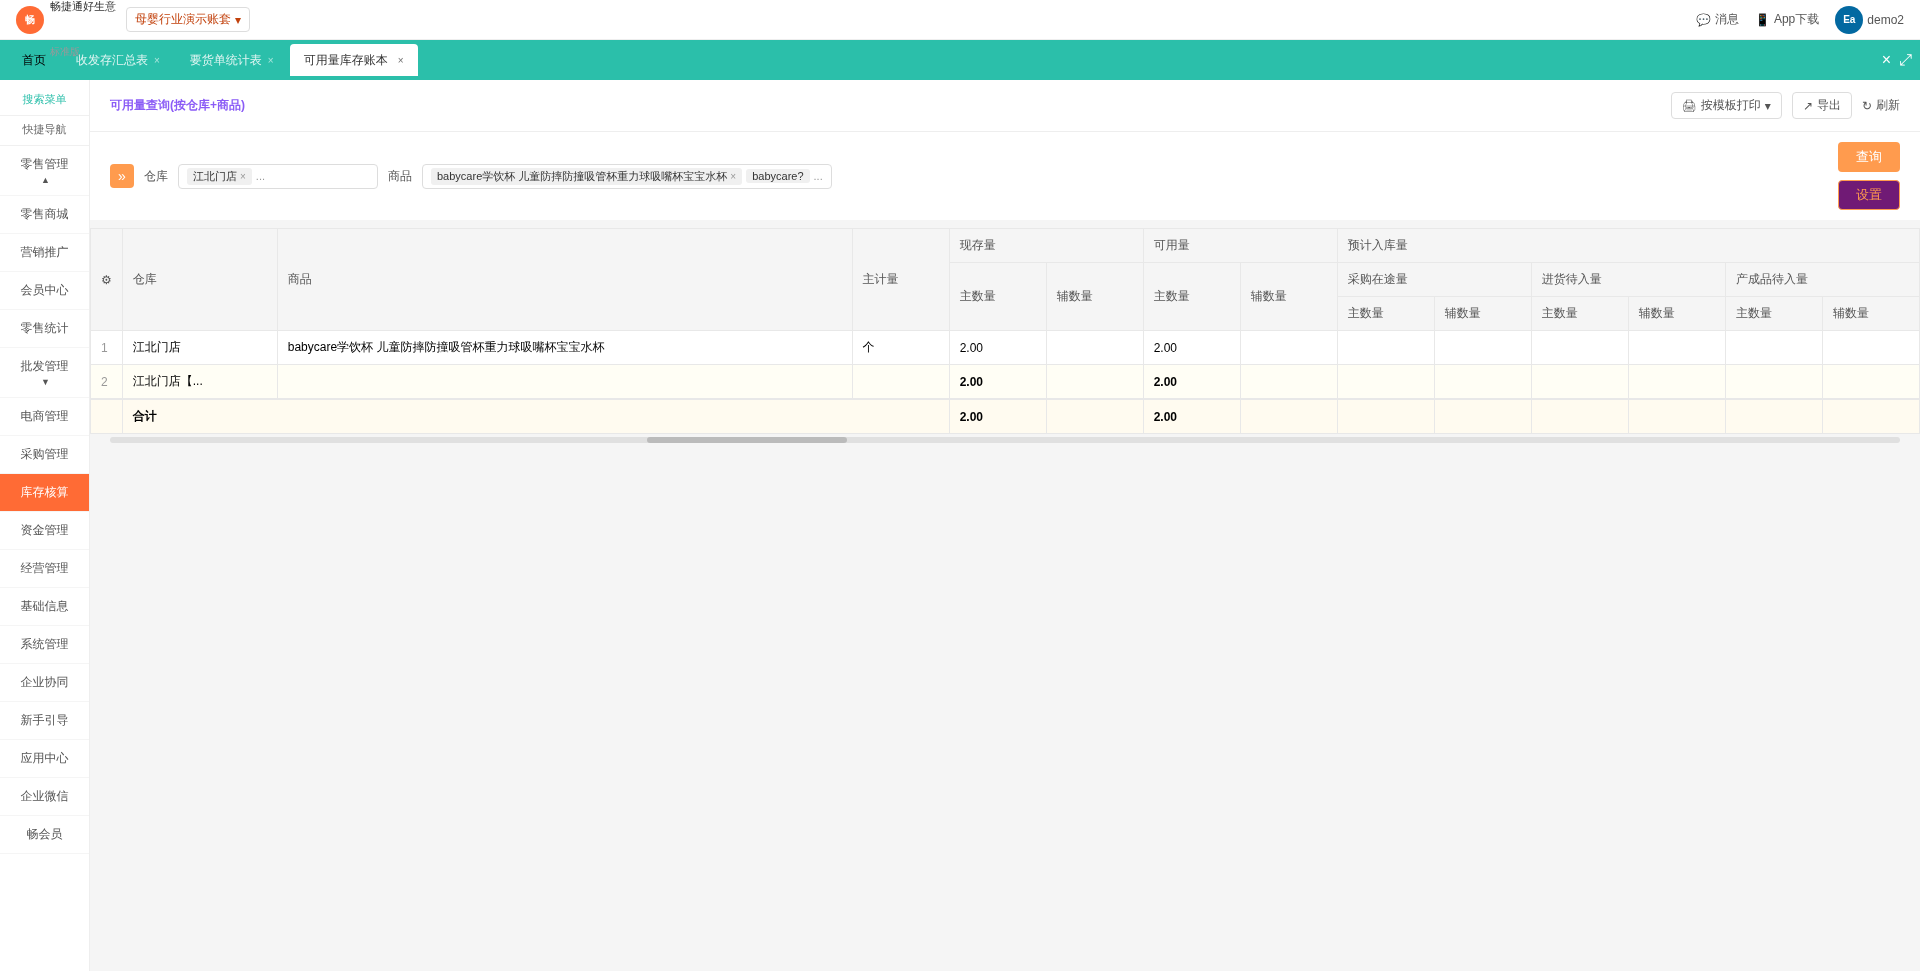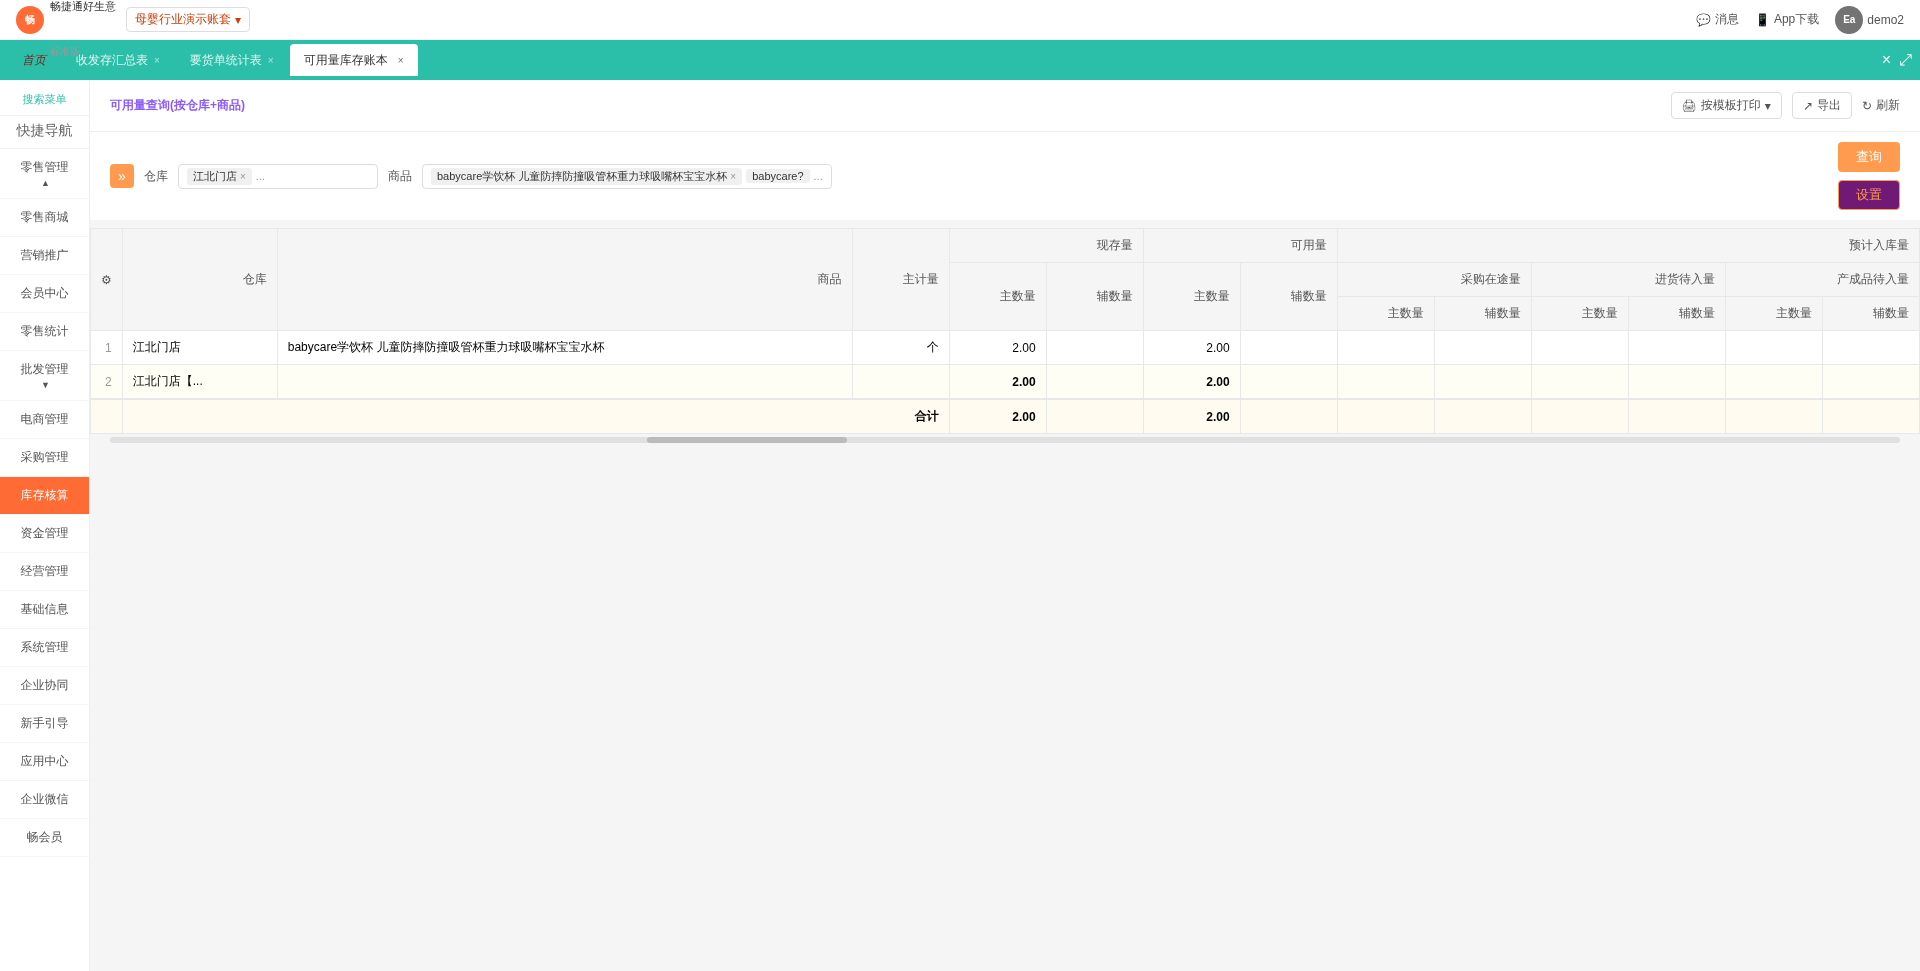--- a/index.html
+++ b/index.html
@@ -16,21 +16,21 @@
       border-bottom: 1px solid #eee;
     }
     .top-bar-left { display: flex; align-items: center; gap: 10px; }
     .logo-area { display: flex; align-items: center; gap: 6px; }
     .logo-icon { width: 28px; height: 28px; background: #ff6b35; border-radius: 50%; display: flex; align-items: center; justify-content: center; color: #fff; font-size: 10px; font-weight: bold; }
     .logo-text { font-size: 11px; color: #333; line-height: 1.2; margin-top: 20px; }
     .logo-sub { font-size: 10px; color: #999; margin-top: 32px; }
     .tenant-selector { display: flex; align-items: center; gap: 4px; border: 1px solid #ddd; border-radius: 4px; padding: 3px 8px; font-size: 12px; color: #c2410c; cursor: pointer; }
     .top-bar-right { display: flex; align-items: center; gap: 16px; font-size: 12px; color: #555; }
     .top-bar-right-item { display: flex; align-items: center; gap: 4px; cursor: pointer; }
-    .user-avatar { width: 28px; height: 28px; border-radius: 50%; background: #737373; color: #fff; display: flex; align-items: center; justify-content: center; font-size: 10px; font-weight: bold; }
+    .user-avatar { width: 28px; height: 28px; border-radius: 50%; background: #0369a1; color: #fff; display: flex; align-items: center; justify-content: center; font-size: 10px; font-weight: bold; }
 
     
     .nav-tabs-bar {
       height: 40px;
       background: #2bbfaa;
       display: flex;
       align-items: center;
       padding: 0 8px;
       gap: 2px;
     }
@@ -45,36 +45,36 @@
       cursor: pointer;
       color: rgba(255,255,255,0.85);
       background: transparent;
     }
     .nav-tab.active {
       background: #fff;
       color: #333;
       gap: 10px;
     }
     .nav-tab .close-x { font-size: 10px; color: inherit; opacity: 0.7; cursor: pointer; }
-    .nav-tab-home { color: #7f1d1d; font-style: italic; }
+    .nav-tab-home { color: #000000; }
     .nav-tabs-actions { margin-left: auto; display: flex; align-items: center; gap: 8px; }
     .nav-action-btn { background: none; border: none; cursor: pointer; color: #fff; font-size: 16px; }
 
     
     .main-layout { display: flex; height: calc(971px - 80px); }
     .sidebar {
       width: 90px;
       background: #fff;
       border-right: 1px solid #eee;
       display: flex;
       flex-direction: column;
       padding-top: 4px;
     }
     .sidebar-search { padding: 8px; font-size: 11px; color: #2bbfaa; cursor: pointer; text-align: center; border-bottom: 1px solid #f0f0f0; padding-bottom: 8px; }
-    .sidebar-nav { padding: 6px; font-size: 14px; color: #666; cursor: pointer; text-align: center; border-bottom: 1px solid #f0f0f0; padding-bottom: 8px; }
+    .sidebar-nav { padding: 6px; font-size: 11px; color: #666; cursor: pointer; text-align: center; border-bottom: 1px solid #f0f0f0; padding-bottom: 8px; }
     .sidebar-item {
       padding: 10px 4px;
       text-align: center;
       font-size: 12px;
       color: #555;
       cursor: pointer;
       display: flex;
       flex-direction: column;
       align-items: center;
       gap: 2px;
@@ -135,21 +135,21 @@
     }
     .filter-tag .tag-x { cursor: pointer; color: #999; font-size: 10px; }
     .filter-more { color: #999; font-size: 11px; cursor: pointer; }
     .btn-query { background: #ff9b4e; color: #fff; border: none; border-radius: 4px; padding: 6px 18px; font-size: 13px; cursor: pointer; }
     .btn-setting { background: #701a75; color: #ff9b4e; border: 1px solid #ff9b4e; border-radius: 4px; padding: 5px 14px; font-size: 13px; cursor: pointer; }
     .filter-actions { display: flex; flex-direction: column; gap: 8px; }
 
     
     .table-section { background: #fff; margin: 0 0 0 0; }
     .data-table { width: 100%; border-collapse: collapse; font-size: 12px; }
-    .data-table th, .data-table td { border: 1px solid #e8e8e8; padding: 8px 10px; text-align: right; white-space: nowrap; }
+    .data-table th, .data-table td { border: 1px solid #e8e8e8; padding: 8px 10px; text-align: left; white-space: nowrap; }
     .data-table thead th { background: #f5f5f5; color: #555; font-weight: normal; }
     .data-table tbody tr td:first-child { color: #999; }
     .data-table td.col-warehouse { text-align: left; }
     .data-table td.col-product { text-align: left; }
     .settings-col { width: 30px; }
 
     
     .table-footer { background: #fffbf0; }
     .table-footer td { font-weight: bold; font-size: 12px; border-top: 2px solid #e8e8e8; }
 

